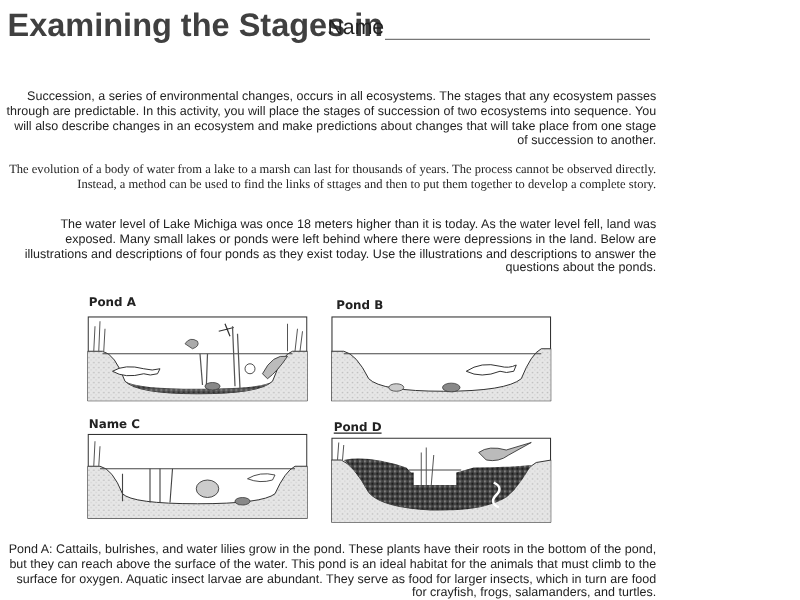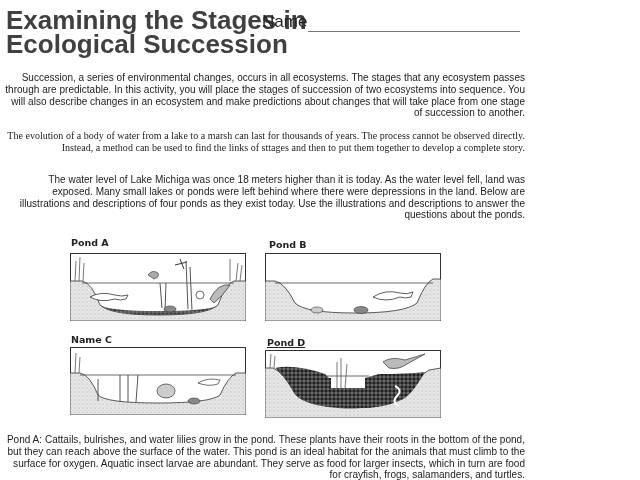--- a/index.html
+++ b/index.html
@@ -10,21 +10,20 @@
   .para { position:absolute; left:5px; width:520px; font-size:10px; line-height:11.8px; color:#222; margin:0; letter-spacing:0.02px;text-align:right; }
   .pond-label { position:absolute; font-size:9.5px; font-weight:bold; color:#222; font-family:"DejaVu Sans", sans-serif; }
   .pond { position:absolute; width:176px; height:68px; }
   .pond svg { display:block; }
 </style>
 </head>
 <body>
 
 <h1 class="title">
   <span>Examining the Stages in</span><br>
-  <span>Ecological Succession</span>
 </h1>
 
 <div class="name-line">
   <span>Name</span>
   <span class="rule"></span>
 </div>
 
 <p class="para" style="top:72px;">Succession, a series of environmental changes, occurs in all ecosystems. The stages that any ecosystem passes through are predictable. In this activity, you will place the stages of succession of two ecosystems into sequence. You will also describe changes in an ecosystem and make predictions about changes that will take place from one stage of succession to another.</p>
 <p class="para" style="top:130px;font-family:Liberation Serif, serif;">The evolution of a body of water from a lake to a marsh can last for thousands of years. The process cannot be observed directly. Instead, a method can be used to find the links of sttages and then to put them together to develop a complete story.</p>
 <p class="para" style="top:174px;">The water level of Lake Michiga was once 18 meters higher than it is today. As the water level fell, land was exposed. Many small lakes or ponds were left behind where there were depressions in the land. Below are illustrations and descriptions of four ponds as they exist today. Use the illustrations and descriptions to answer the questions about the ponds.</p>

